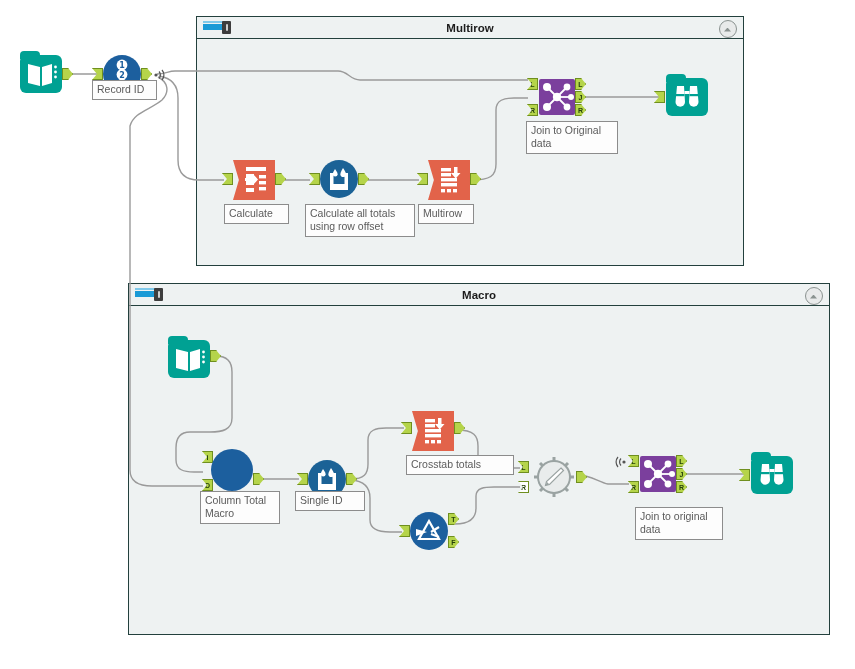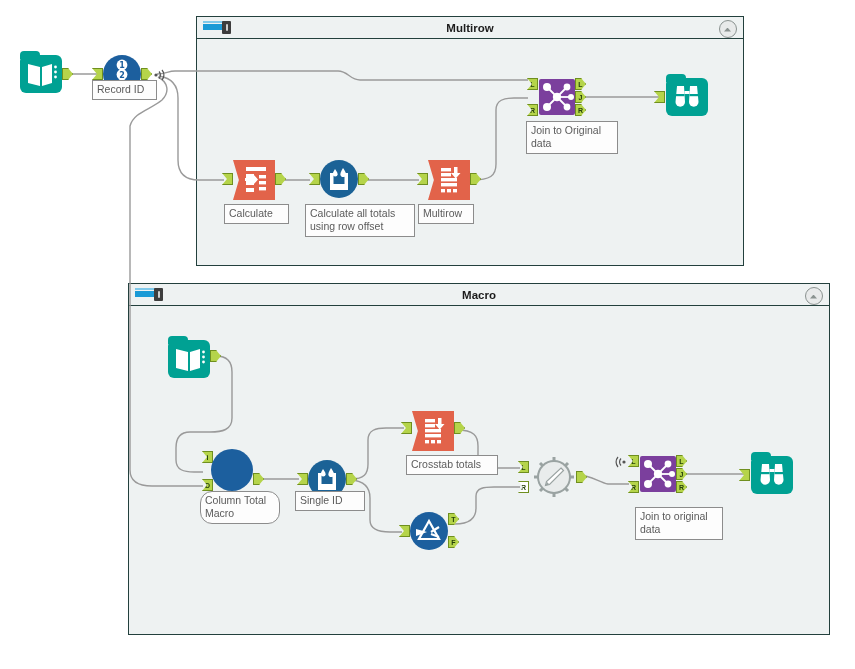--- a/index.html
+++ b/index.html
@@ -382,20 +382,20 @@
     </div>
   </div>
 
   <div class="note" style="left:92px;top:80px;width:65px;">Record ID</div>
   <div class="note" style="left:224px;top:204px;width:65px;">Calculate</div>
   <div class="note" style="left:305px;top:204px;width:110px;">Calculate all totals
 using row offset</div>
   <div class="note" style="left:418px;top:204px;width:56px;">Multirow</div>
   <div class="note" style="left:526px;top:121px;width:92px;">Join to Original
 data</div>
-  <div class="note" style="left:200px;top:491px;width:80px;border-radius:12px;">Column Total
+  <div class="note" style="left:200px;top:491px;width:80px;">Column Total
 Macro</div>
   <div class="note" style="left:295px;top:491px;width:70px;">Single ID</div>
-  <div class="note" style="left:406px;top:455px;width:92px;">Crosstab totals</div>
+  <div class="note" style="left:406px;top:455px;width:108px;">Crosstab totals</div>
   <div class="note" style="left:635px;top:507px;width:88px;">Join to original
 data</div>
 
 </div>
 
 </body></html>

